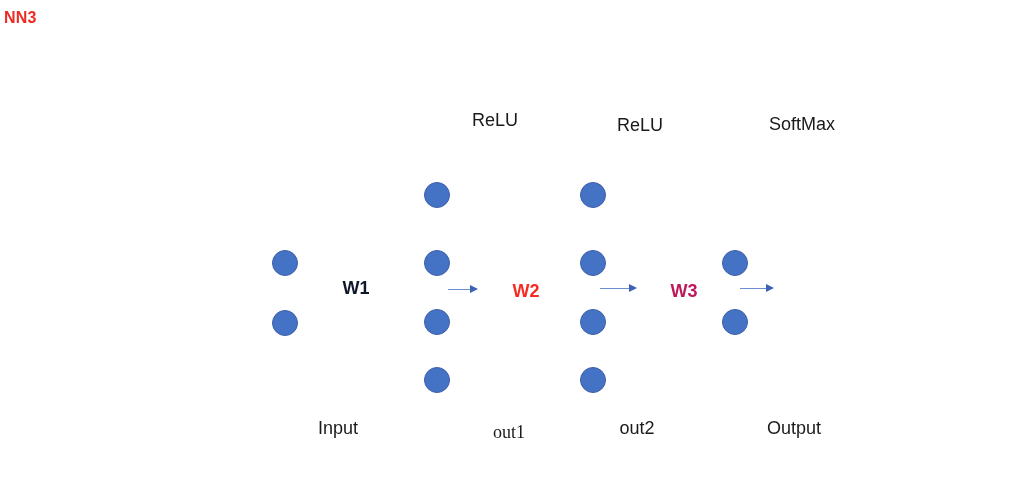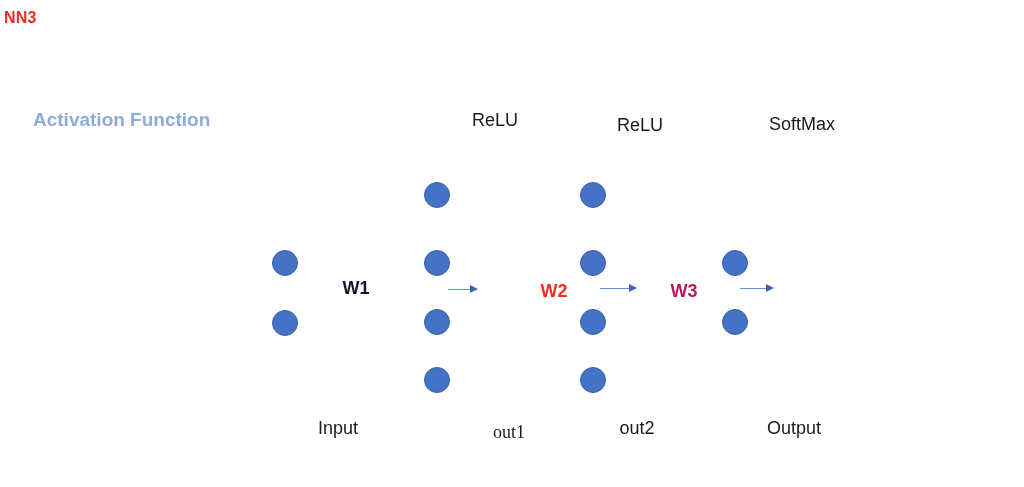--- a/index.html
+++ b/index.html
@@ -75,21 +75,20 @@
     border-top: 4.5px solid transparent;
     border-bottom: 4.5px solid transparent;
     border-left: 8px solid;
   }
 </style>
 </head>
 <body>
 
 <div class="stage" style="background: rgb(255, 255, 255);">
   <div class="page-title" style="color: rgb(238, 43, 35);">NN3</div>
-  <div class="activation-section-title" style="color: rgb(142, 169, 219);">Activation Function</div>
   <div id="diagram">
       <div class="node" style="width: 26px; height: 26px; left: 272px; top: 250px; background: rgb(68, 114, 196); border: 1px solid rgb(61, 94, 168);"></div>
       <div class="node" style="width: 26px; height: 26px; left: 272px; top: 310px; background: rgb(68, 114, 196); border: 1px solid rgb(61, 94, 168);"></div>
       <div class="txt layer-label" style="left: 338px; top: 428px;">Input</div>
       <div class="node" style="width: 26px; height: 26px; left: 424px; top: 182px; background: rgb(68, 114, 196); border: 1px solid rgb(61, 94, 168);"></div>
       <div class="node" style="width: 26px; height: 26px; left: 424px; top: 250px; background: rgb(68, 114, 196); border: 1px solid rgb(61, 94, 168);"></div>
       <div class="node" style="width: 26px; height: 26px; left: 424px; top: 309px; background: rgb(68, 114, 196); border: 1px solid rgb(61, 94, 168);"></div>
       <div class="node" style="width: 26px; height: 26px; left: 424px; top: 367px; background: rgb(68, 114, 196); border: 1px solid rgb(61, 94, 168);"></div>
       <div class="txt activation-label" style="left: 475px; top: 120px;">ReLU</div>
       <div class="txt layer-label" style="left: 509px; top: 432px; font-family: Liberation Serif, serif;">out1</div>
@@ -97,21 +96,21 @@
       <div class="node" style="width: 26px; height: 26px; left: 580px; top: 250px; background: rgb(68, 114, 196); border: 1px solid rgb(61, 94, 168);"></div>
       <div class="node" style="width: 26px; height: 26px; left: 580px; top: 309px; background: rgb(68, 114, 196); border: 1px solid rgb(61, 94, 168);"></div>
       <div class="node" style="width: 26px; height: 26px; left: 580px; top: 367px; background: rgb(68, 114, 196); border: 1px solid rgb(61, 94, 168);"></div>
       <div class="txt activation-label" style="left: 620px; top: 125px;">ReLU</div>
       <div class="txt layer-label" style="left: 637px; top: 428px;">out2</div>
       <div class="node" style="width: 26px; height: 26px; left: 722px; top: 250px; background: rgb(68, 114, 196); border: 1px solid rgb(61, 94, 168);"></div>
       <div class="node" style="width: 26px; height: 26px; left: 722px; top: 309px; background: rgb(68, 114, 196); border: 1px solid rgb(61, 94, 168);"></div>
       <div class="txt activation-label" style="left: 782px; top: 124px;">SoftMax</div>
       <div class="txt layer-label" style="left: 794px; top: 428px;">Output</div>
       <div class="txt weight-label" style="left: 356px; top: 288px; color: #0f172a;">W1</div>
-      <div class="txt weight-label" style="left: 526px; top: 291px; color: rgb(245, 44, 35); margin-left: 28px;">W2</div>
+      <div class="txt weight-label" style="left: 526px; top: 291px; color: rgb(245, 44, 35);">W2</div>
       <div class="txt weight-label" style="left: 684px; top: 291px; color: #be185d;">W3</div>
       <div class="arrow" style="left: 448px; top: 290px; width: 30px;">
         <div class="arrow-line" style="border-top-color: rgb(107, 143, 212);"></div>
         <div class="arrow-head" style="border-left-color: rgb(60, 98, 181);"></div>
       </div>
       <div class="arrow" style="left: 600px; top: 289px; width: 37px;">
         <div class="arrow-line" style="border-top-color: rgb(107, 143, 212);"></div>
         <div class="arrow-head" style="border-left-color: rgb(60, 98, 181);"></div>
       </div>
       <div class="arrow" style="left: 740px; top: 289px; width: 34px;">

